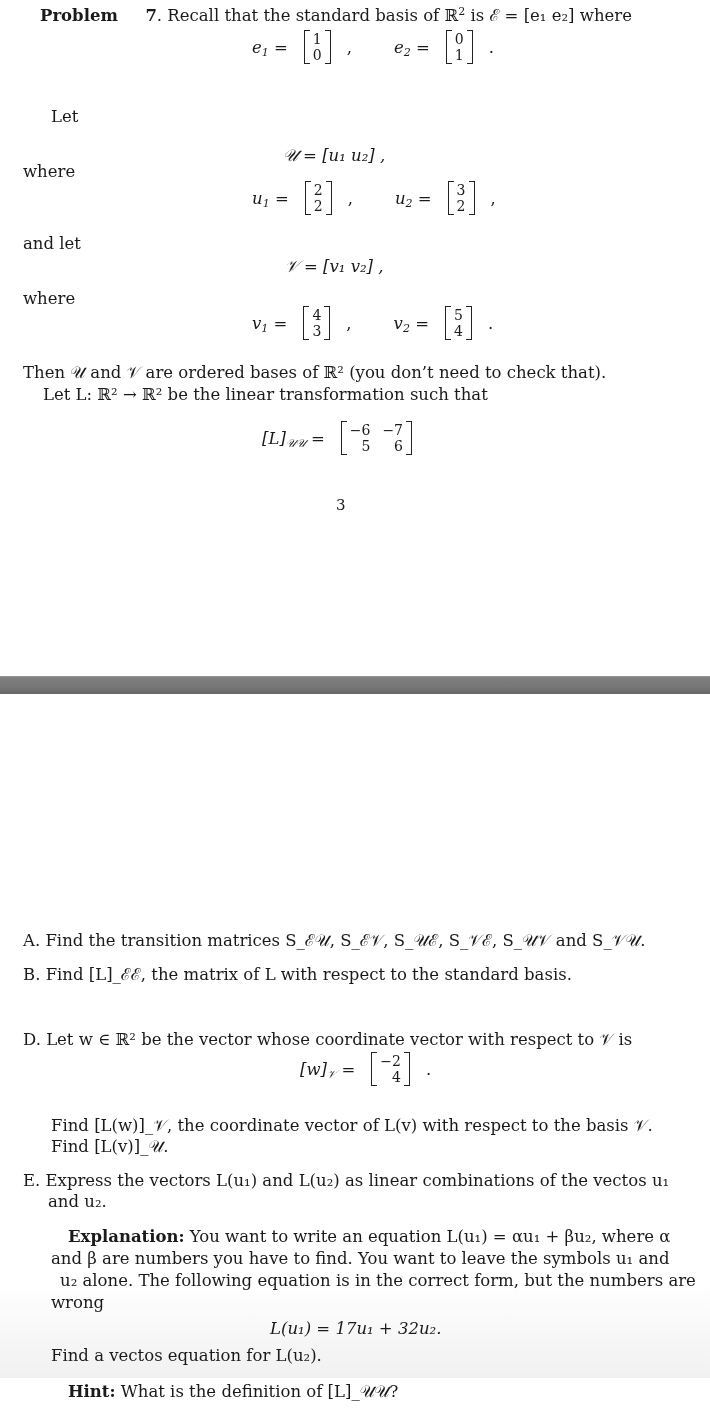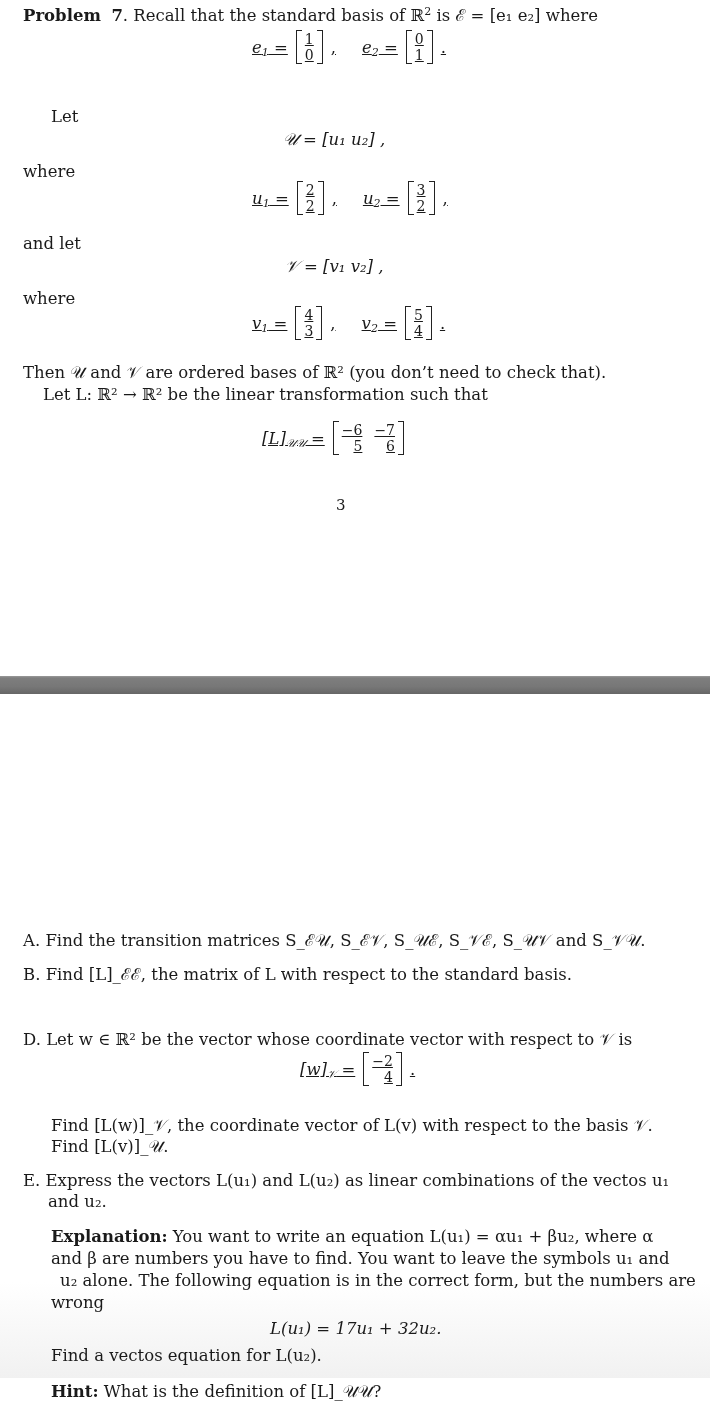--- a/index.html
+++ b/index.html
@@ -10,31 +10,31 @@
     font-size:16.5px;
   }
   .abs { position:absolute; white-space:nowrap; }
   .page { position:absolute; left:0; width:710px; }
   .page1 { top:0; height:676px; }
   .sep { position:absolute; left:0; top:676px; width:710px; height:18px;
          background:linear-gradient(#9a9a9a 0, #7e7e7e 2px, #777 60%, #666 100%); }
   .page2 { top:694px; height:684px;
            background:linear-gradient(to bottom,#ffffff 0%,#ffffff 86%,#f1f1f1 100%); }
   .i { font-style:italic; }
-  b { font-weight:bold; }
+  b { font-weight:bold;margin-left:17px; }
   sub { font-size:11px; vertical-align:-3px; line-height:0; }
   sup { font-size:11px; vertical-align:6px; line-height:0; }
   .cal { font-family:"DejaVu Serif",serif; font-style:italic;text-align:center; }
   
   .mx { display:inline-flex; align-items:stretch; vertical-align:middle; margin:0 2px; }
   .mx .br { width:5px; border:1.3px solid #222; }
   .mx .br.l { border-right:none; }
   .mx .br.r { border-left:none; }
   .mx .cells { display:grid; padding:1px 3px; font-size:14px; line-height:16px; text-align:right; column-gap:12px; }
-  .eqrow { display:flex; align-items:center; gap:6px;text-decoration:underline; }
+  .eqrow { display:flex; align-items:center; gap:14px; }
 </style>
 </head>
 <body>
 
 <div class="page page1">
   <div class="abs" style="left:23px;top:3px;">
     <b>Problem</b>&nbsp;
     <b>7</b><span>. Recall that the standard basis of ℝ</span><sup>2</sup><span> is ℰ = [e₁  e₂] where</span>
   </div>
 
@@ -56,21 +56,21 @@
         <span class="cells">
           <span>0</span>
           <span>1</span>
         </span>
         <span class="br r"></span>
       </span>
     <span>.</span>
   </div>
 
   <div class="abs" style="left:51px;top:107px;">Let</div>
-  <div class="abs i" style="left:283px;top:130px;">𝒰 = [u₁   u₂] ,</div>
+  <div class="abs i" style="left:283px;top:146px;">𝒰 = [u₁   u₂] ,</div>
   <div class="abs" style="left:23px;top:162px;">where</div>
 
   <div class="abs eqrow" style="left:252px;top:181px;">
     <span class="i"><span>u</span><sub>1</sub> =</span>
     <span class="mx">
         <span class="br l"></span>
         <span class="cells">
           <span>2</span>
           <span>2</span>
         </span>

